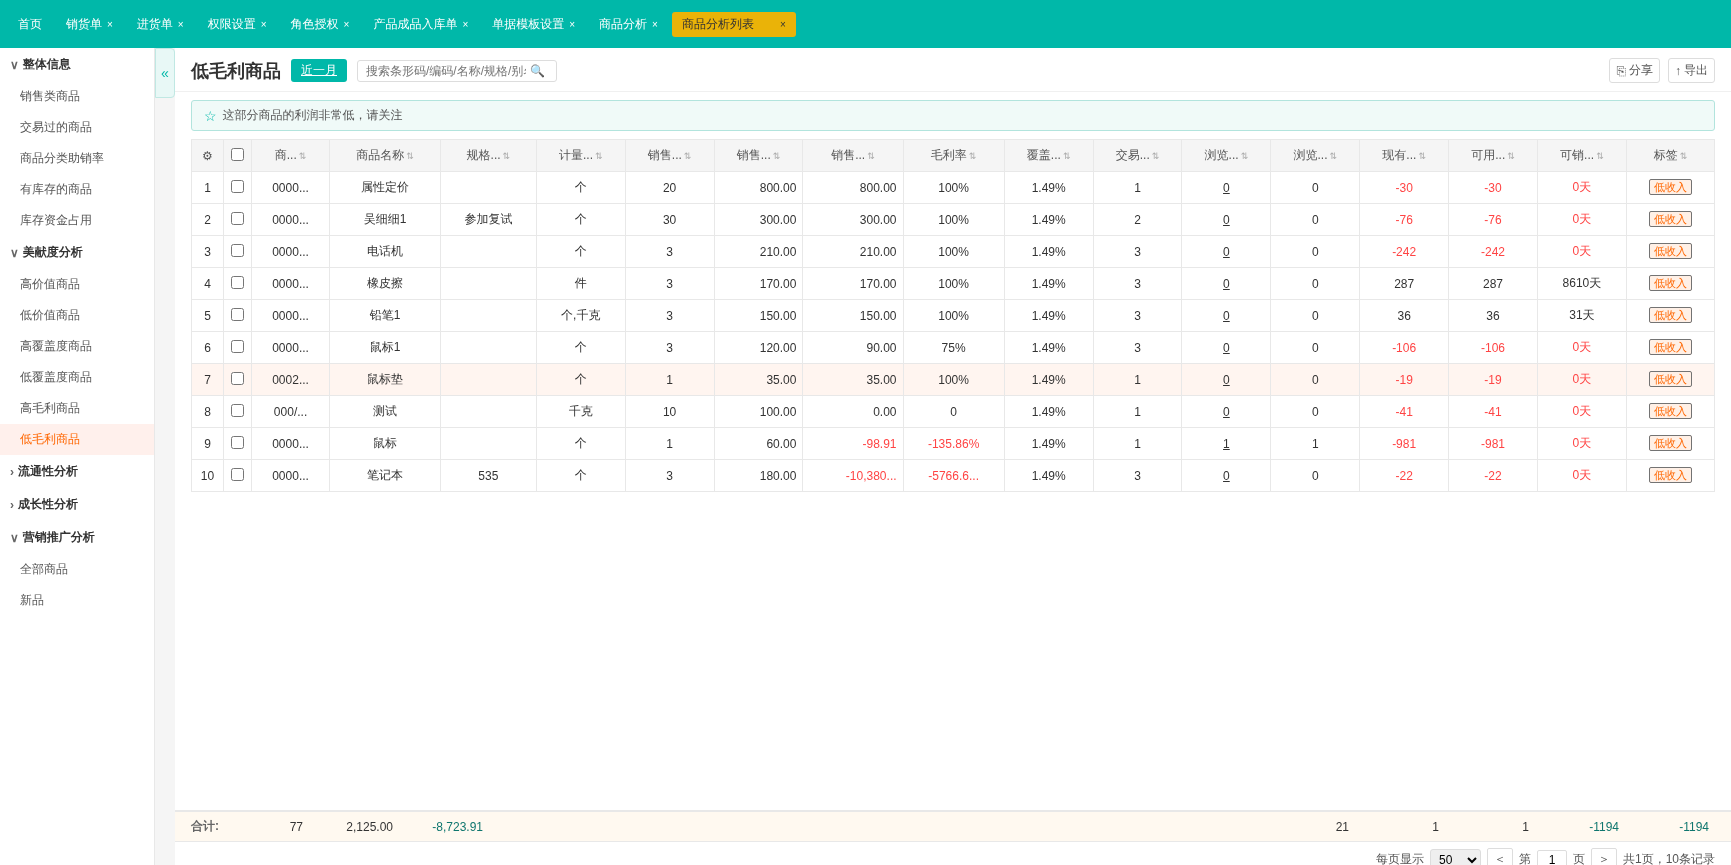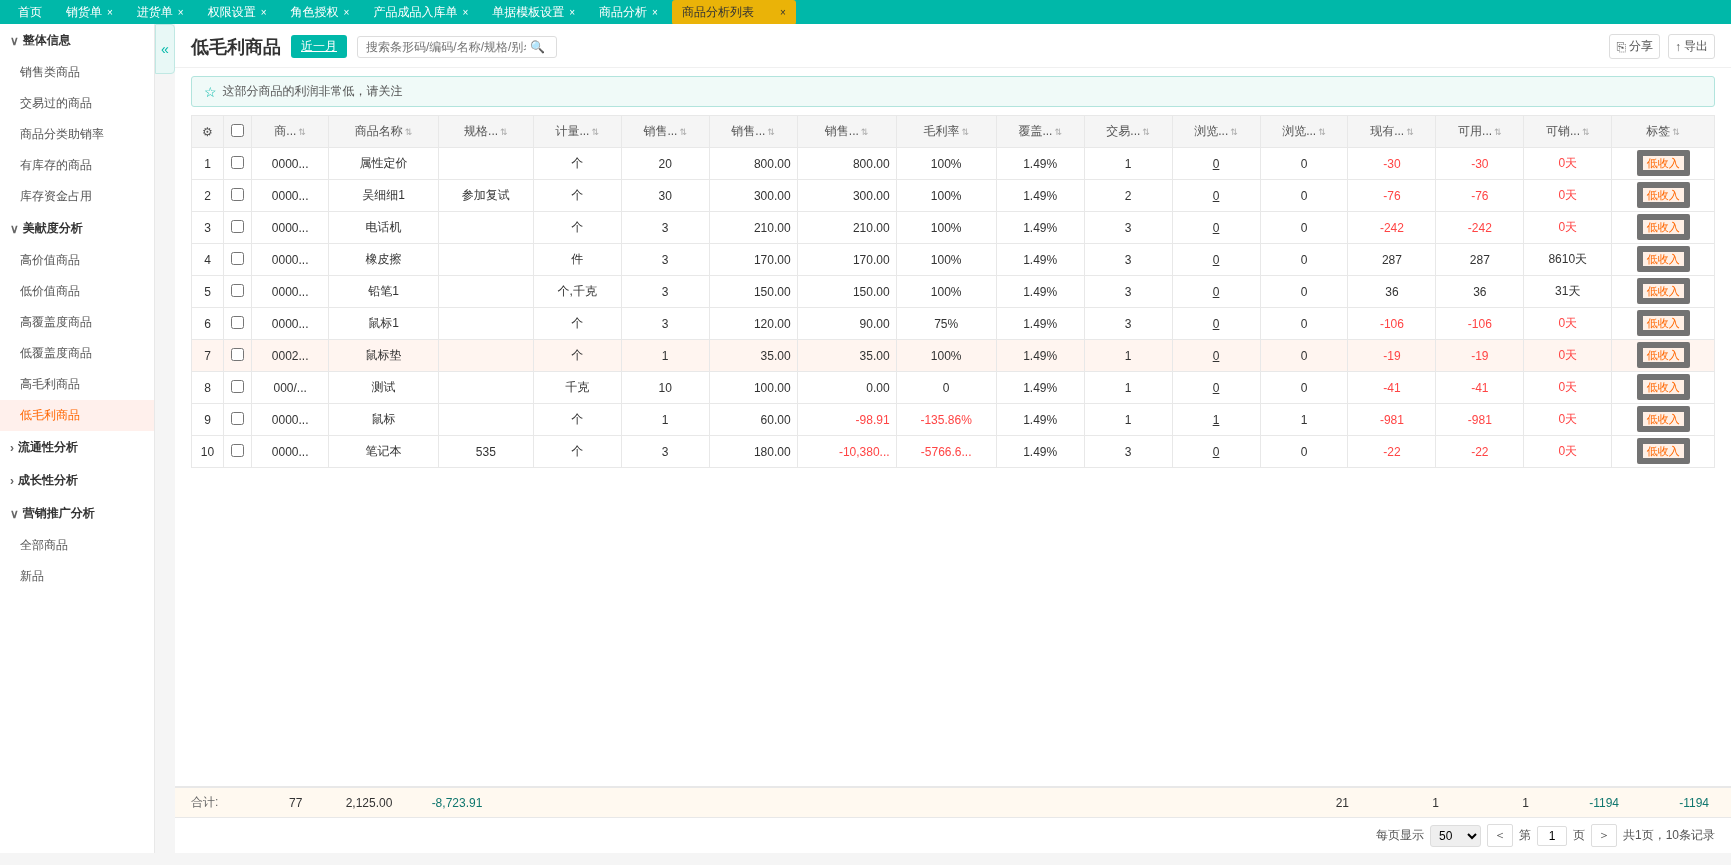--- a/index.html
+++ b/index.html
@@ -3,21 +3,21 @@
   <meta charset="utf-8">
   <style>
     * { box-sizing: border-box; margin: 0; padding: 0; font-family: 'Microsoft YaHei', sans-serif; font-size: 12px; }
     body { background: #f5f5f5; min-height: 865px; }
 
     
     .top-nav {
       background: #00b8a9;
       display: flex;
       align-items: center;
-      height: 24px;
+      height: 48px;
       padding: 0 8px;
       gap: 4px;
     }
     .nav-item {
       color: #fff;
       padding: 4px 10px;
       cursor: pointer;
       border-radius: 3px;
       white-space: nowrap;
       display: flex; align-items: center; gap: 3px;
@@ -154,40 +154,40 @@
       padding: 7px 6px;
       border: 1px solid #e8e8e8;
       text-align: center;
       color: #333;
       white-space: nowrap;
     }
     tbody td.red { color: #ff4444; }
     .tag-badge {
       background: #fff0e6;
       color: #ff6600;
-      border: 6px solid #737373;
+      border: 1px solid #737373;
       border-radius: 2px;
       padding: 1px 4px;
       font-size: 11px;
     }
     .underline { text-decoration: underline; cursor: pointer; color: #333; }
     td.num { text-align: right; }
     td.center { text-align: center; }
 
     
     .table-footer {
       background: #fff9f0;
       border-top: 2px solid #e8e8e8;
       display: flex;
       align-items: center;
       padding: 6px 16px;
       gap: 20px;
       flex-shrink: 0;
     }
-    .footer-label { color: #666; font-weight: normal; }
+    .footer-label { color: #666; font-weight: bold; }
     .footer-cell { min-width: 70px; text-align: right; color: #333; padding: 0 6px; }
     .footer-cell.red { color: #0f766e; }
 
     
     .pagination {
       display: flex;
       align-items: center;
       justify-content: flex-end;
       padding: 6px 16px;
       border-top: 1px solid #e8e8e8;

